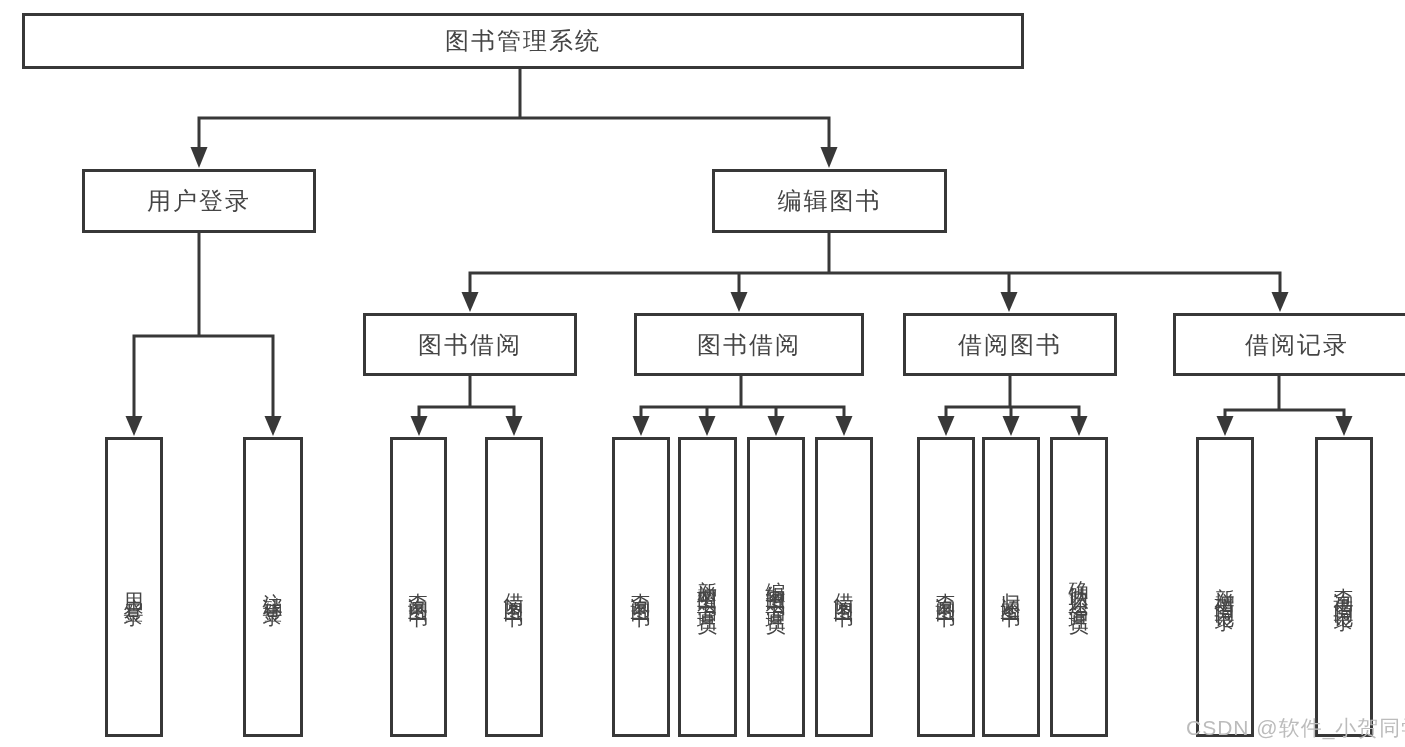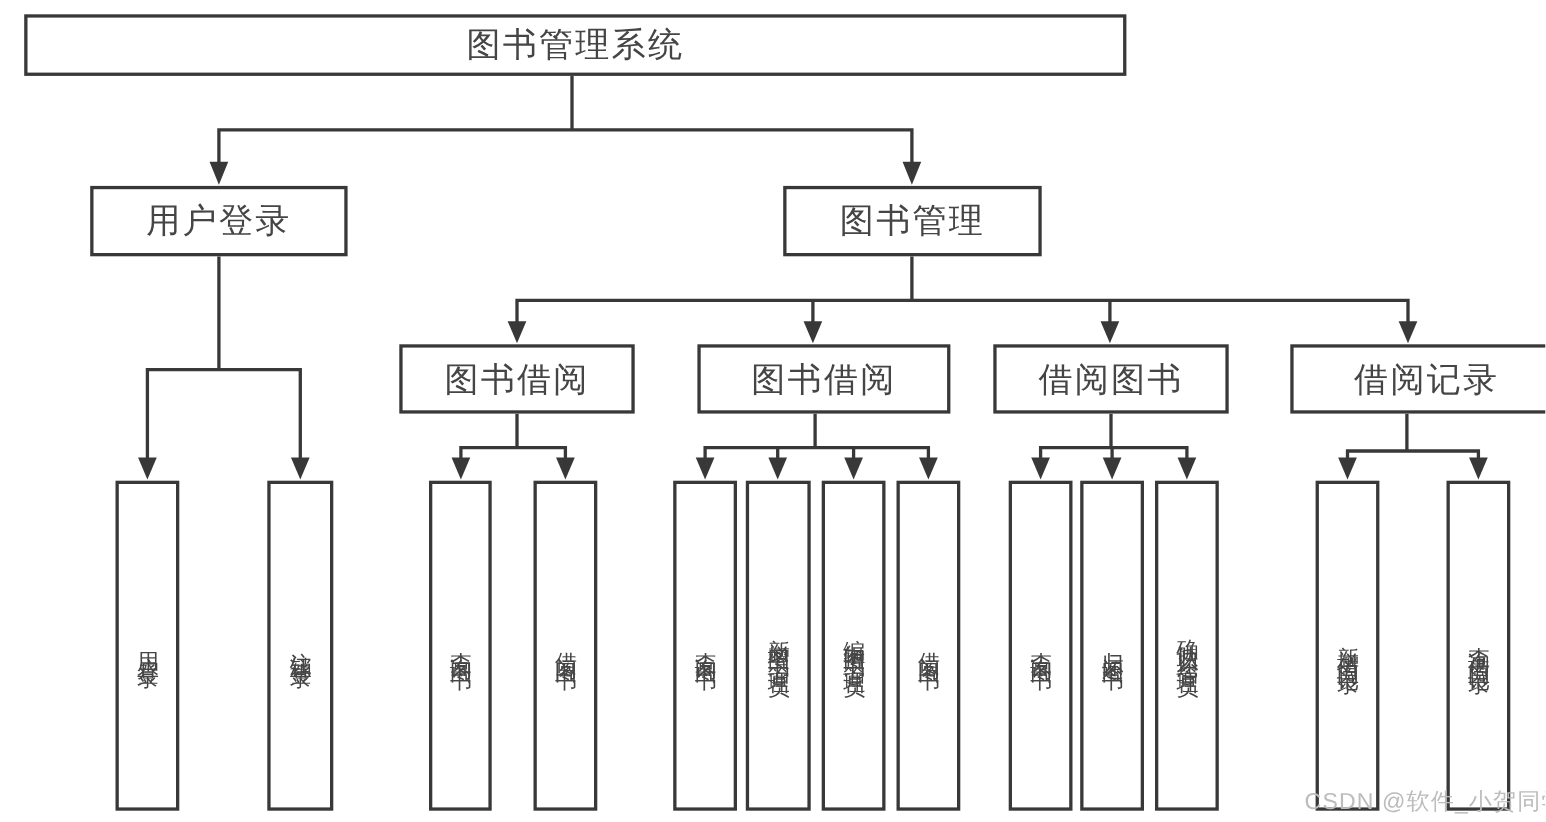--- a/index.html
+++ b/index.html
@@ -22,21 +22,21 @@
     box-sizing: border-box;
     background: #ffffff;
     border: 3px solid var(--line, #383838);
     color: var(--text, #454545);
     display: flex;
     align-items: center;
     justify-content: center;
     z-index: 2;
   }
   .box-h {
-    font-size: 31px;
+    font-size: 24px;
     letter-spacing: 2px;
     white-space: nowrap;
   }
   .box-v {
     writing-mode: vertical-rl;
     text-orientation: mixed;
     font-size: 20px;
     letter-spacing: 5px;
     line-height: 1;
   }
@@ -90,21 +90,21 @@
     <polygon points="1070.5,416 1087.5,416 1079,436"></polygon>
 
     <path d="M1279 376 V410 M1223.5 410 H1345.5 M1225 410 V422 M1344 410 V422"></path>
     <polygon points="1216.5,416 1233.5,416 1225,436"></polygon>
     <polygon points="1335.5,416 1352.5,416 1344,436"></polygon>
   </svg>
 
   <div class="node box-h" style="left:22px; top:13px; width:1002px; height:56px">图书管理系统</div>
 
   <div class="node box-h" style="left:82px; top:169px; width:234px; height:64px">用户登录</div>
-  <div class="node box-h" style="left:712px; top:169px; width:235px; height:64px">图书管理</div>
+  <div class="node box-h" style="left:712px; top:169px; width:235px; height:64px">编辑图书</div>
 
   <div class="node box-h" style="left:363px; top:313px; width:214px; height:63px">图书借阅</div>
   <div class="node box-h" style="left:634px; top:313px; width:230px; height:63px">图书借阅</div>
   <div class="node box-h" style="left:903px; top:313px; width:214px; height:63px">借阅图书</div>
   <div class="node box-h" style="left:1173px; top:313px; width:248px; height:63px">借阅记录</div>
 
   <div class="node box-v" style="left:105px; top:437px; width:58px; height:300px">用户登录</div>
   <div class="node box-v" style="left:243px; top:437px; width:60px; height:300px">注销登录</div>
 
   <div class="node box-v" style="left:390px; top:437px; width:57px; height:300px">查询图书</div>

